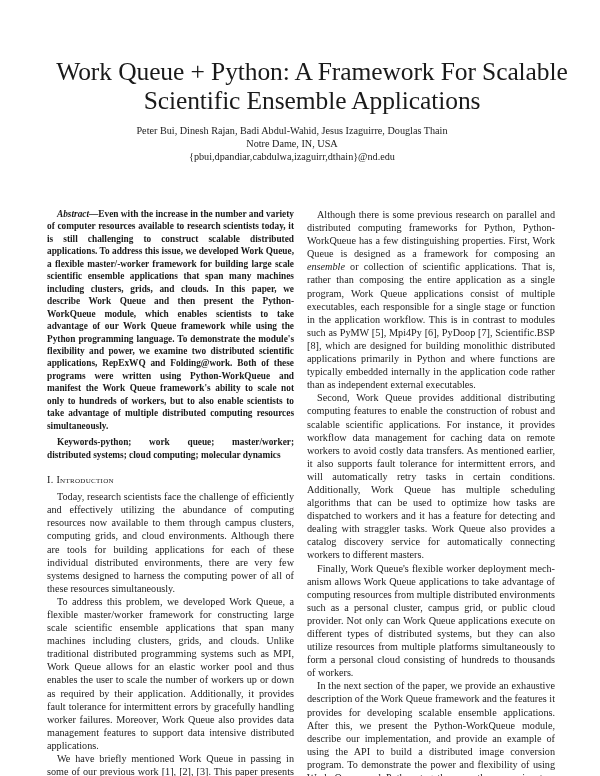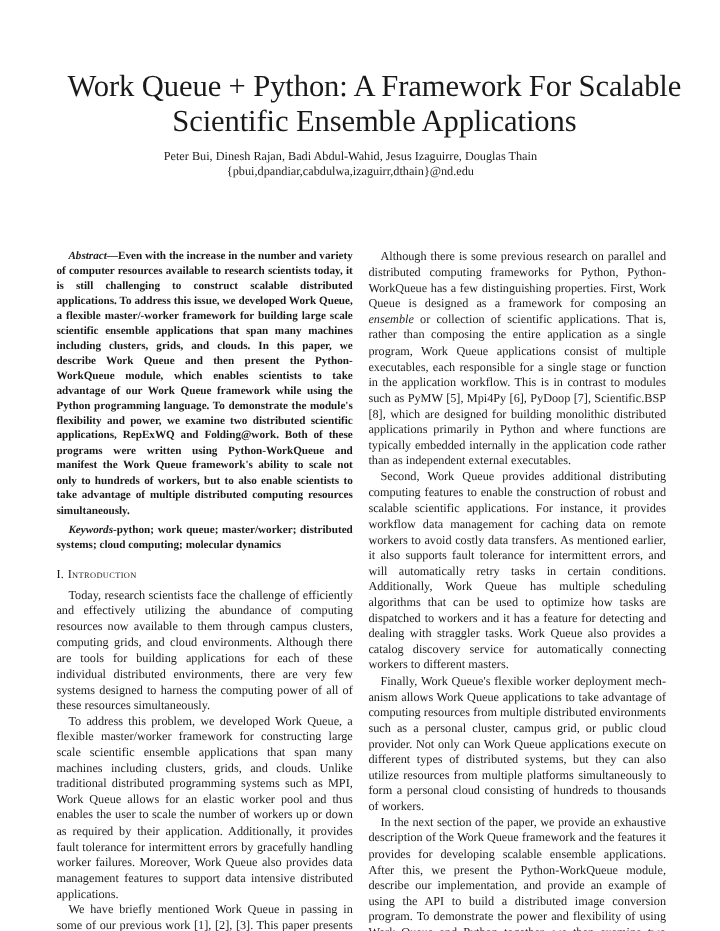--- a/index.html
+++ b/index.html
@@ -21,37 +21,38 @@
     position: absolute; top: 208px; width: 247px;
     font-size: 10.2px; line-height: 13.1px; text-align: justify;
     hyphens: manual;
   }
   .col.left { left: 47px; }
   .col.right { left: 307px; width: 248px; }
   .col p { margin: 0; text-indent: 10px; }
   .abstract { font-weight: bold; font-size: 9.3px; line-height: 12.45px; }
   .abstract .lead { font-style: italic; margin-top: 40px; }
   .keywords { font-weight: bold; font-size: 9.3px; line-height: 12.45px; margin-top: 4px !important; }
-  .keywords .lead { font-style: italic; }
+  .keywords .lead { }
   .section-heading {
     font-size: 10.2px; margin: 12px 0 4px 0 !important;
     text-indent: 0 !important; font-variant: small-caps; letter-spacing: 0.3px;
   }
   em { font-style: italic; }
 </style>
 </head>
 <body>
 
 <h1 class="title">
   <div>Work Queue + Python: A Framework For Scalable</div>
   <div>Scientific Ensemble Applications</div>
 </h1>
 
 <div class="authors">
   <div>Peter Bui, Dinesh Rajan, Badi Abdul-Wahid, Jesus Izaguirre, Douglas Thain</div>
+  <div>Notre Dame, IN, USA</div>
   <div>{pbui,dpandiar,cabdulwa,izaguirr,dthain}@nd.edu</div>
 </div>
 
 <div class="col left">
   <p class="abstract"><span class="lead">Abstract</span><span>—</span><span>Even with the increase in the number and variety of computer resources available to research scientists today, it is still challenging to construct scalable distributed applications. To address this issue, we developed Work Queue, a flexible master/-worker framework for building large scale scientific ensemble applications that span many machines including clusters, grids, and clouds. In this paper, we describe Work Queue and then present the Python-WorkQueue module, which enables scientists to take advantage of our Work Queue framework while using the Python programming language. To demonstrate the module's flexibility and power, we examine two distributed scientific applications, RepExWQ and Folding@work. Both of these programs were written using Python-WorkQueue and manifest the Work Queue framework's ability to scale not only to hundreds of workers, but to also enable scientists to take advantage of multiple distributed computing resources simultaneously.</span></p>
   <p class="keywords"><span class="lead">Keywords</span><span>-python; work queue; master/worker; distributed systems; cloud computing; molecular dynamics</span></p>
   <p class="section-heading">I. Introduction</p>
   <p>Today, research scientists face the challenge of efficiently and effectively utilizing the abundance of computing resources now available to them through campus clusters, computing grids, and cloud environments. Although there are tools for building applications for each of these individual distributed environments, there are very few systems designed to harness the computing power of all of these resources simultaneously.</p>
   <p>To address this problem, we developed Work Queue, a flexible master/worker framework for constructing large scale scientific ensemble applications that span many machines including clusters, grids, and clouds. Unlike traditional dis­tributed programming systems such as MPI, Work Queue allows for an elastic worker pool and thus enables the user to scale the number of workers up or down as required by their application. Additionally, it provides fault tolerance for intermittent errors by gracefully handling worker failures. Moreover, Work Queue also provides data management fea­tures to support data intensive distributed applications.</p>
   <p>We have briefly mentioned Work Queue in passing in some of our previous work [1], [2], [3]. This paper presents a detailed explanation and description of the Work Queue framework and introduces the Python-WorkQueue module, which allows research scientists to construct scalable dis­tributed ensemble applications using the Python programming language [4].</p>

